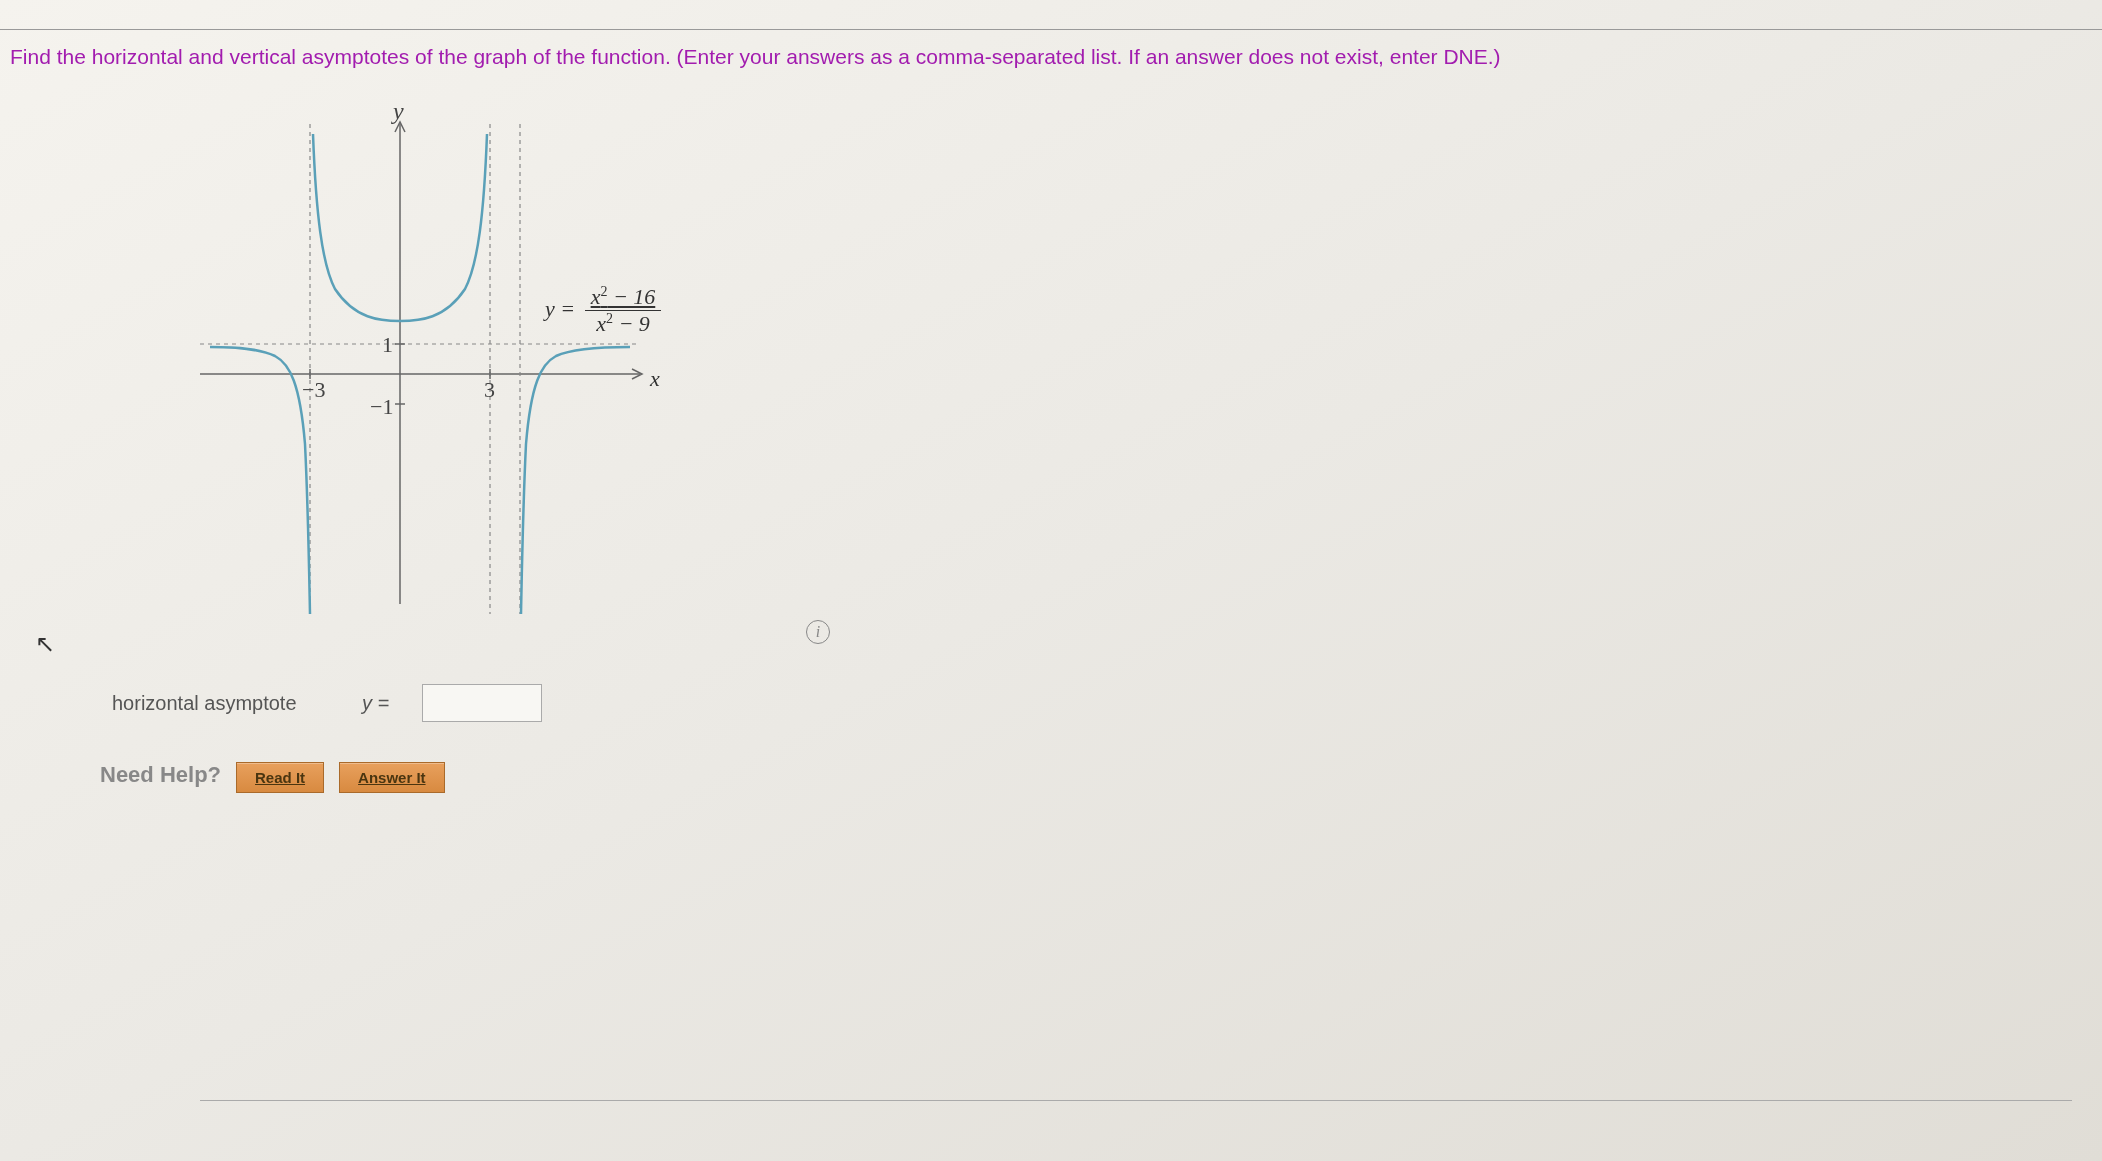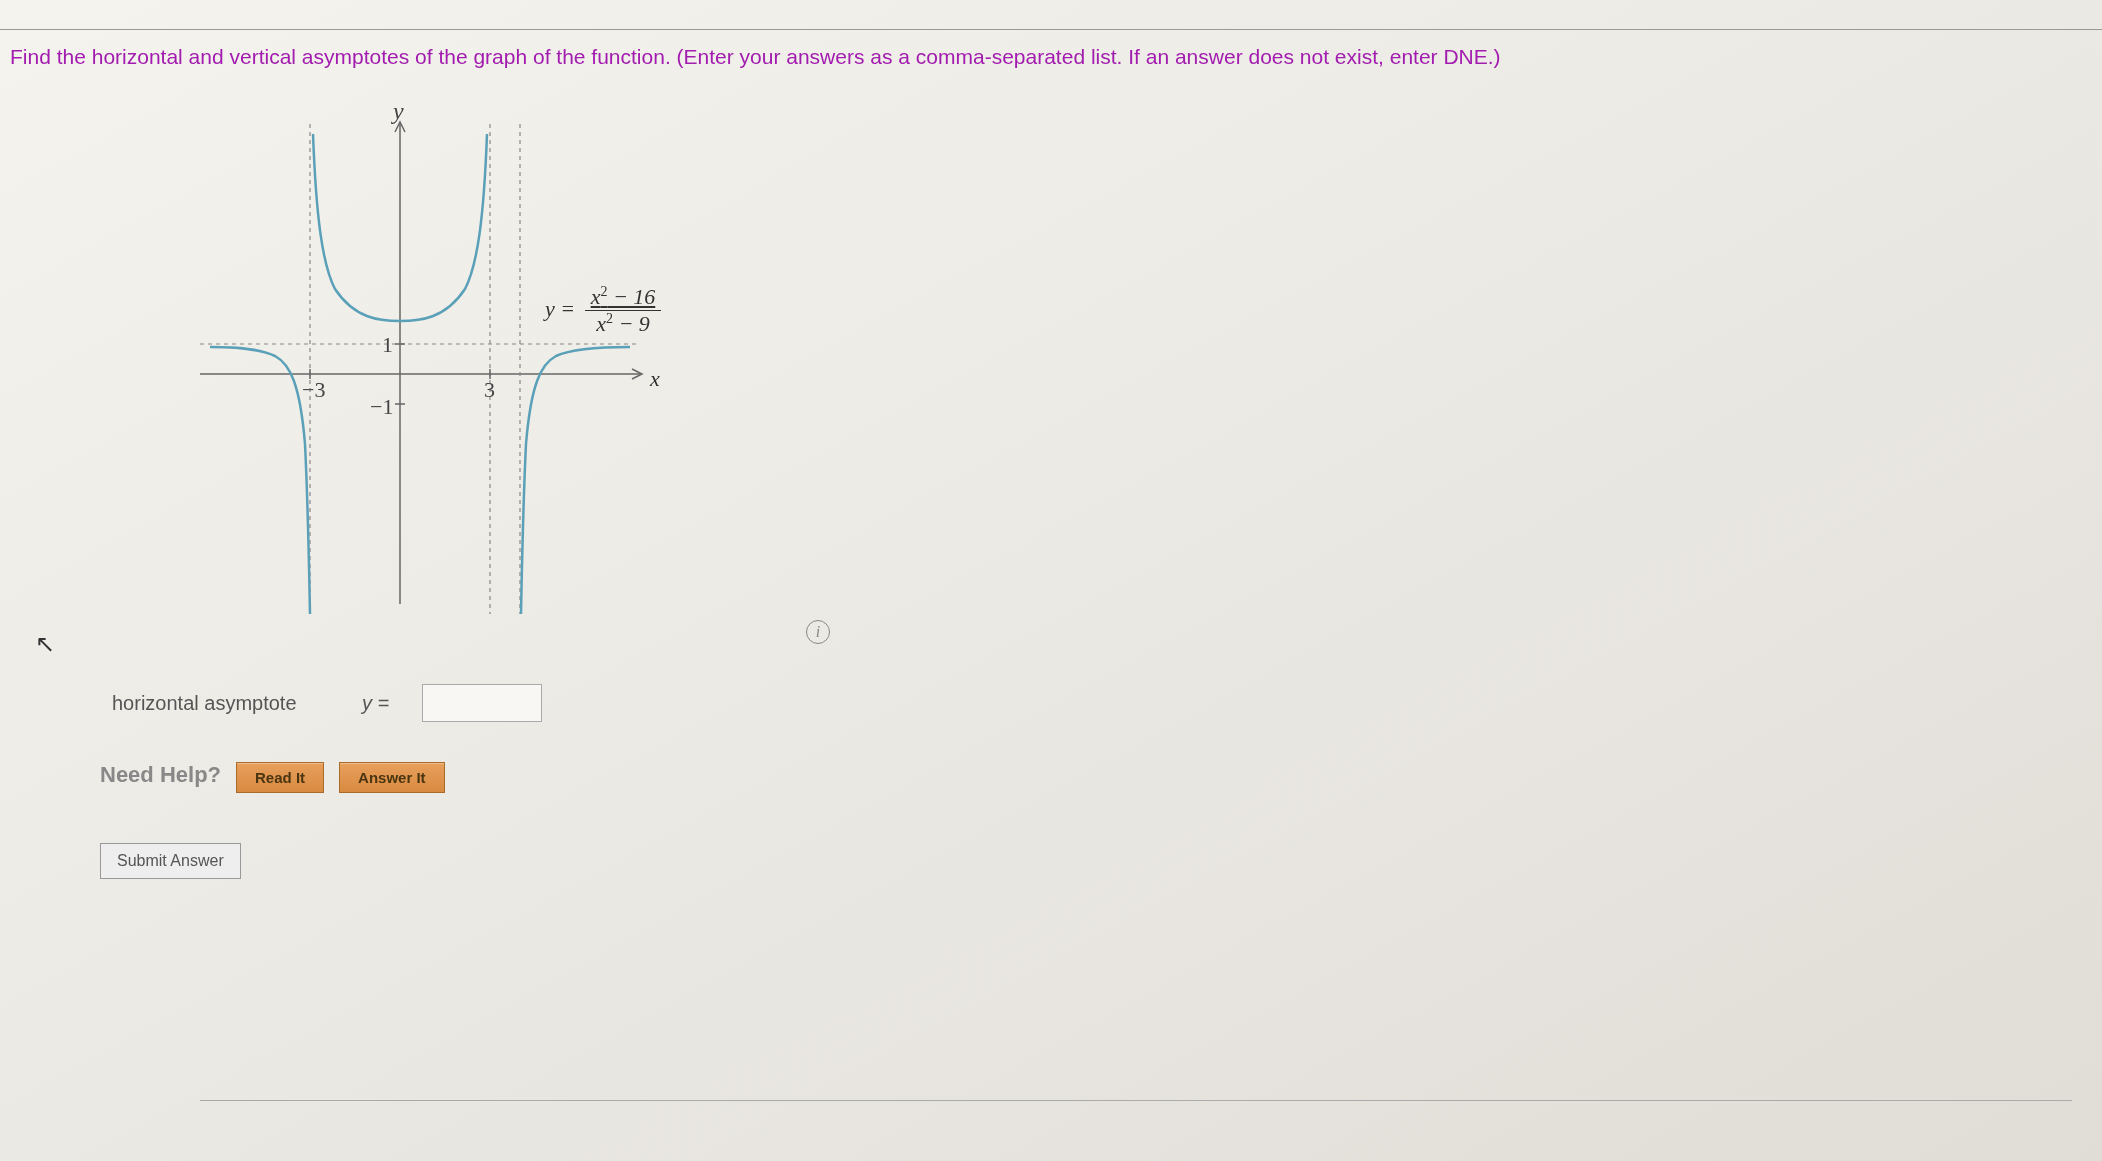--- a/index.html
+++ b/index.html
@@ -71,20 +71,21 @@
     .help-button {
       display: inline-block;
       padding: 6px 18px;
       background: linear-gradient(to bottom, #e8a05d, #d88a40);
       border: 1px solid #aa6a2a;
       font-size: 15px;
       color: #4a3510;
       cursor: pointer;
       font-weight: bold;
       box-shadow: inset 0 1px 0 rgba(255,255,255,0.3);
+      text-decoration: underline;
     }
     .submit-area {
       margin-top: 50px;
       padding-left: 0;
     }
     .submit-button {
       display: inline-block;
       padding: 8px 16px;
       background: #eee;
       border: 1px solid #999;
@@ -226,19 +227,16 @@
       <input type="text" class="input-box" style="">
     </div>
   </div>
 
   <div class="need-help">
     <span>Need Help?</span>
     <span class="help-button">Read It</span>
     <span class="help-button">Answer It</span>
   </div>
 
-  <div class="submit-area">
-    <span class="submit-button">Submit Answer</span>
-  </div>
 </div>
 
 <div class="bottom-divider"></div>
 <div class="cursor-pointer">↖</div>
 
 </body></html>

